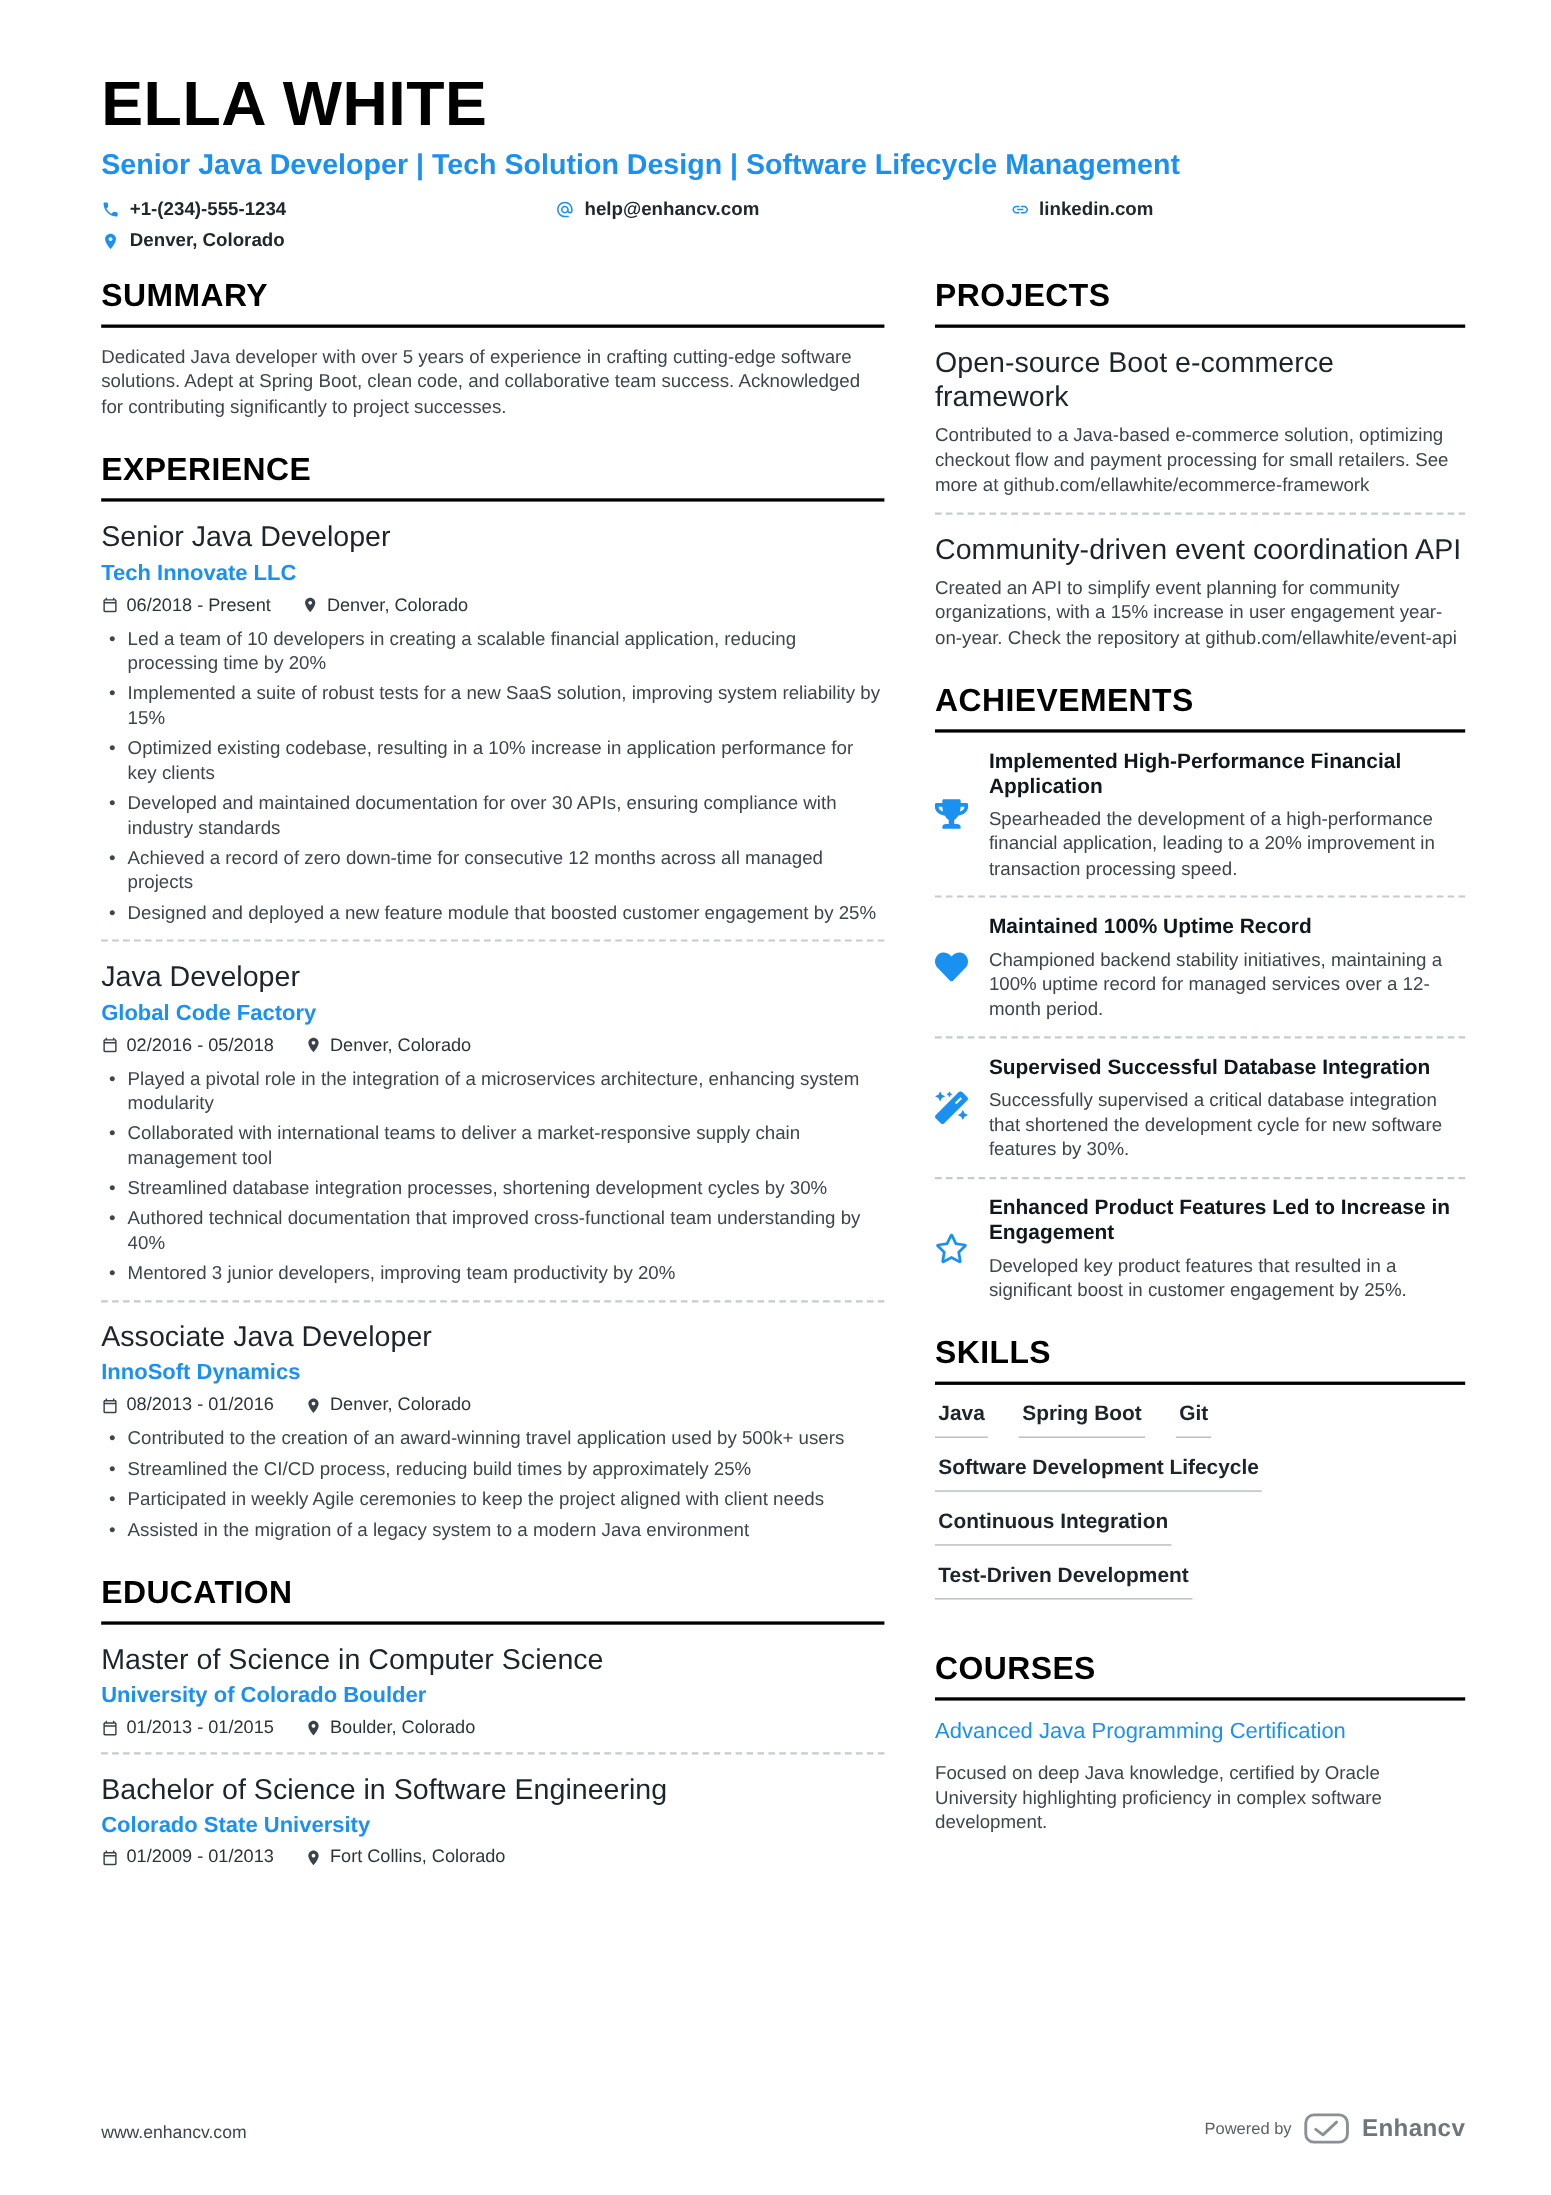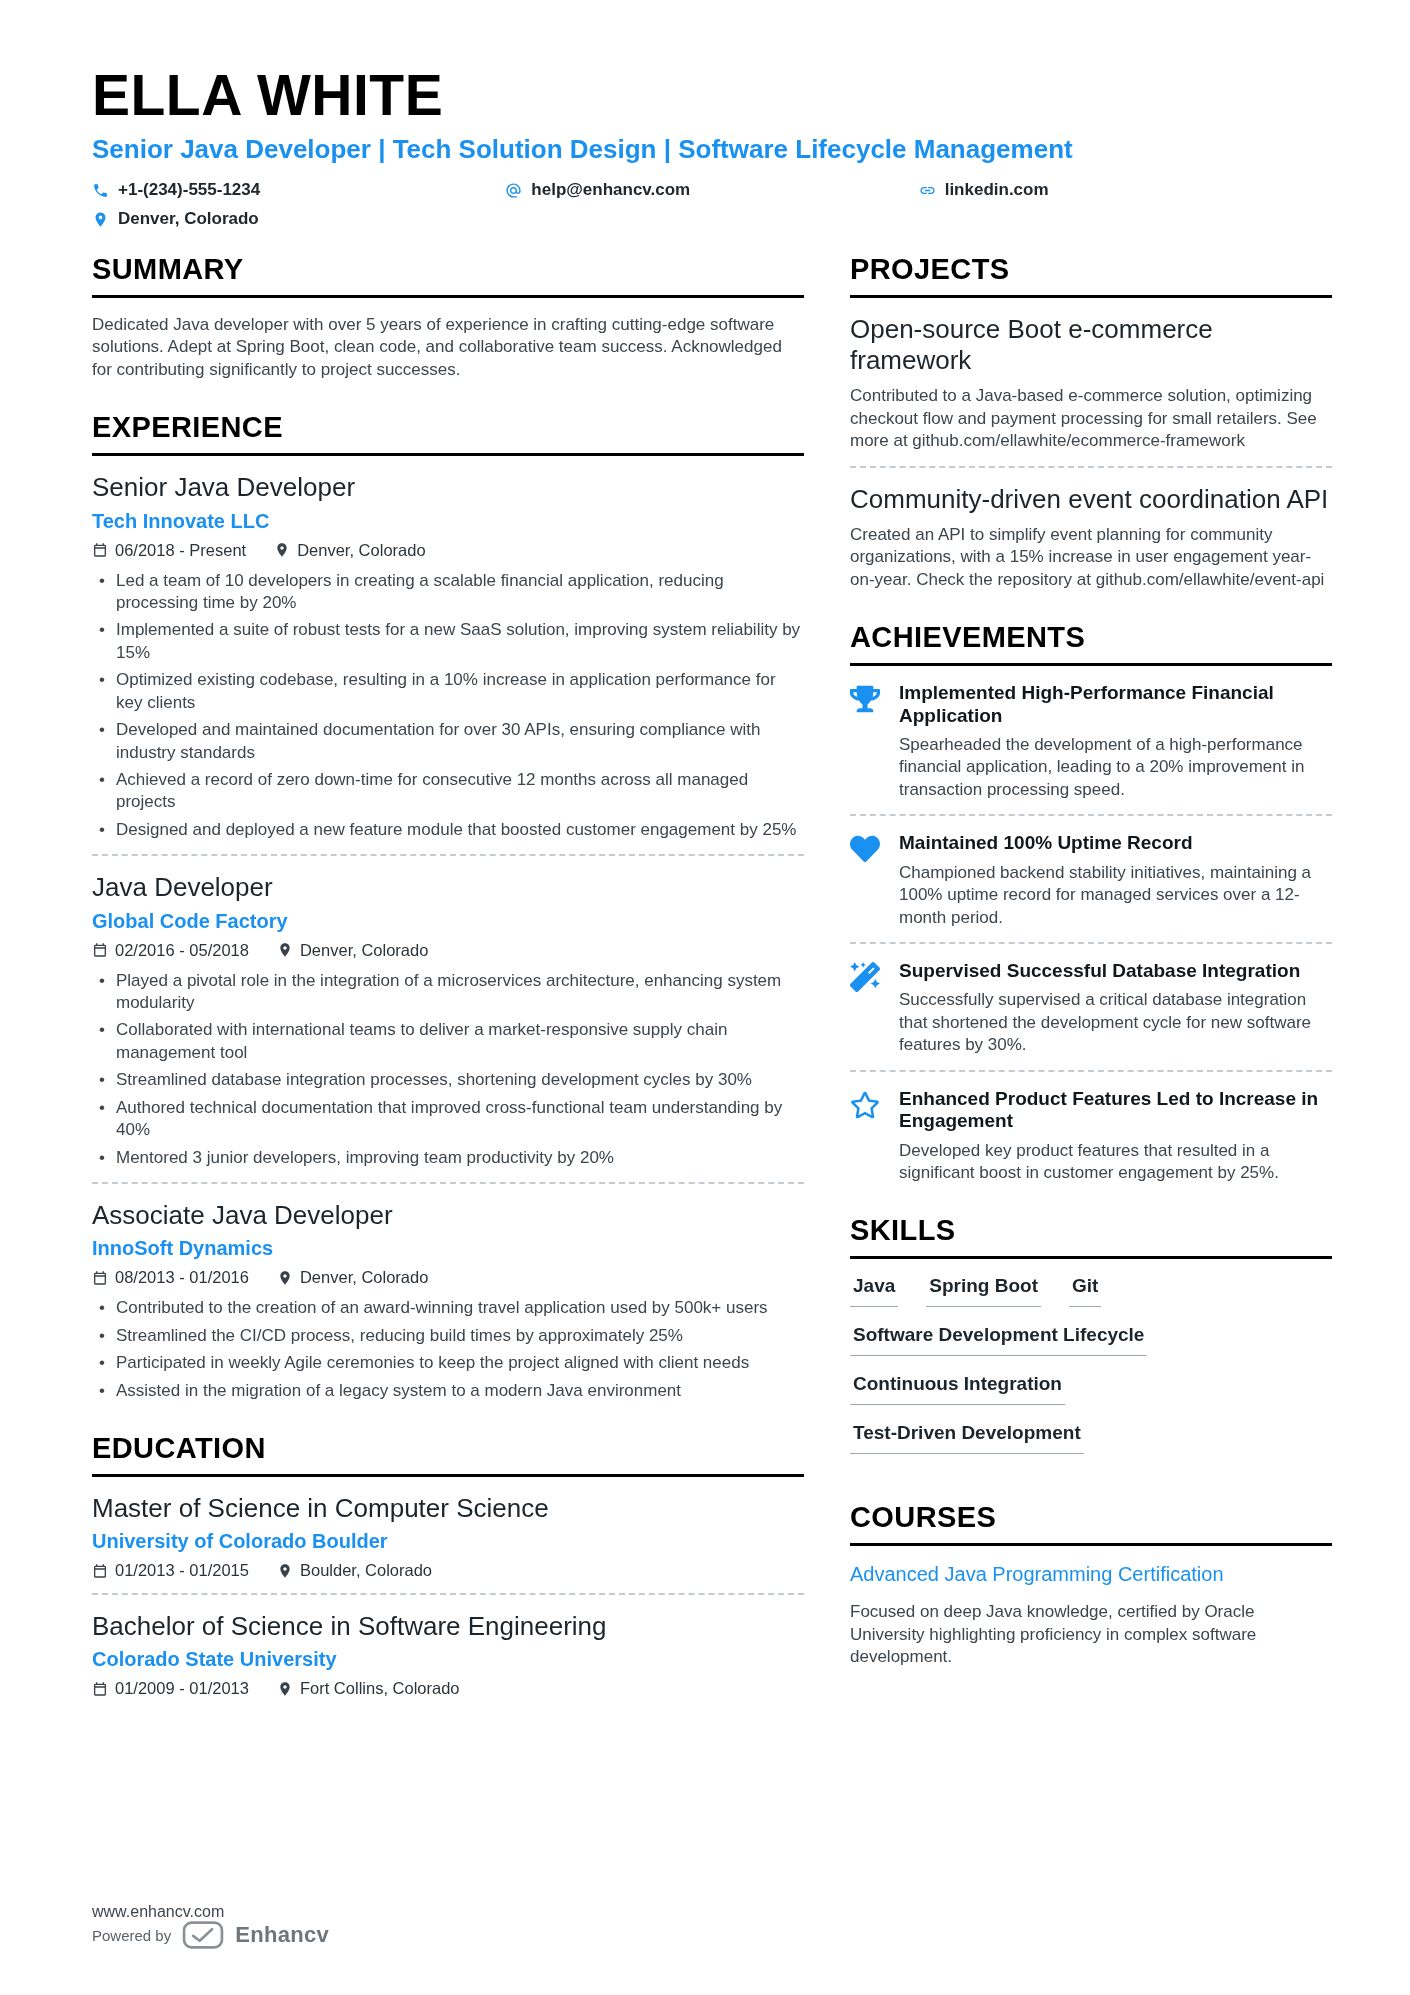--- a/index.html
+++ b/index.html
@@ -42,34 +42,34 @@
   ul.bullets { list-style:none; }
   ul.bullets li { position:relative; padding-left:24px; font-size:17px; line-height:1.32; color:#3d454d; margin-bottom:5px; }
   ul.bullets li::before { content:"\2022"; position:absolute; left:7px; top:0; color:#3d454d; }
   hr.dashed { border:none; border-top:2px dashed #c4ccd2; margin:13px 0 16px; }
 
   
   .project-title { font-size:26px; font-weight:500; color:#1d252c; line-height:1.2; margin-bottom:9px; }
   .project-desc { margin-bottom:2px; }
 
   
-  .ach-item { display:flex; gap:15px; }
+  .ach-item { display:flex; gap:15px;align-items:center; }
   .ach-icon { width:34px; flex:none; padding-top:2px; color:var(--accent,#1a91f0); }
   .ach-icon svg { width:30px; height:30px; fill:currentColor; }
   .ach-title { font-size:19px; font-weight:700; color:#10181e; line-height:1.18; margin-bottom:7px; }
 
   
   .skill-row { display:flex; flex-wrap:wrap; column-gap:28px; }
   .skill { font-size:19px; font-weight:700; color:#1d252c; padding:0 3px 9px; border-bottom:1px solid #9fa9b1; margin-bottom:17px; }
 
   
   .course-title { font-size:20px; font-weight:400; color:var(--accent,#1a91f0); margin-bottom:14px; line-height:1.25; }
 
   
-  .footer { margin-top:auto; display:flex; justify-content:space-between; align-items:flex-start; padding-top:26px;flex-direction:column; }
+  .footer { margin-top:auto; display:flex; justify-content:space-between; align-items:flex-end; padding-top:26px; }
   .footer-site { font-size:16px; color:#3d454d; }
   .footer-right { display:flex; align-items:center; gap:11px; }
   .powered { font-size:15px; color:#5a6167; }
   .brand-logo { display:inline-flex; }
   .brand-logo svg { width:42px; height:28px; }
   .brand-name { font-size:22px; color:#6e757b; font-weight:600; letter-spacing:.3px; }
 </style>
 </head>
 <body>
 

